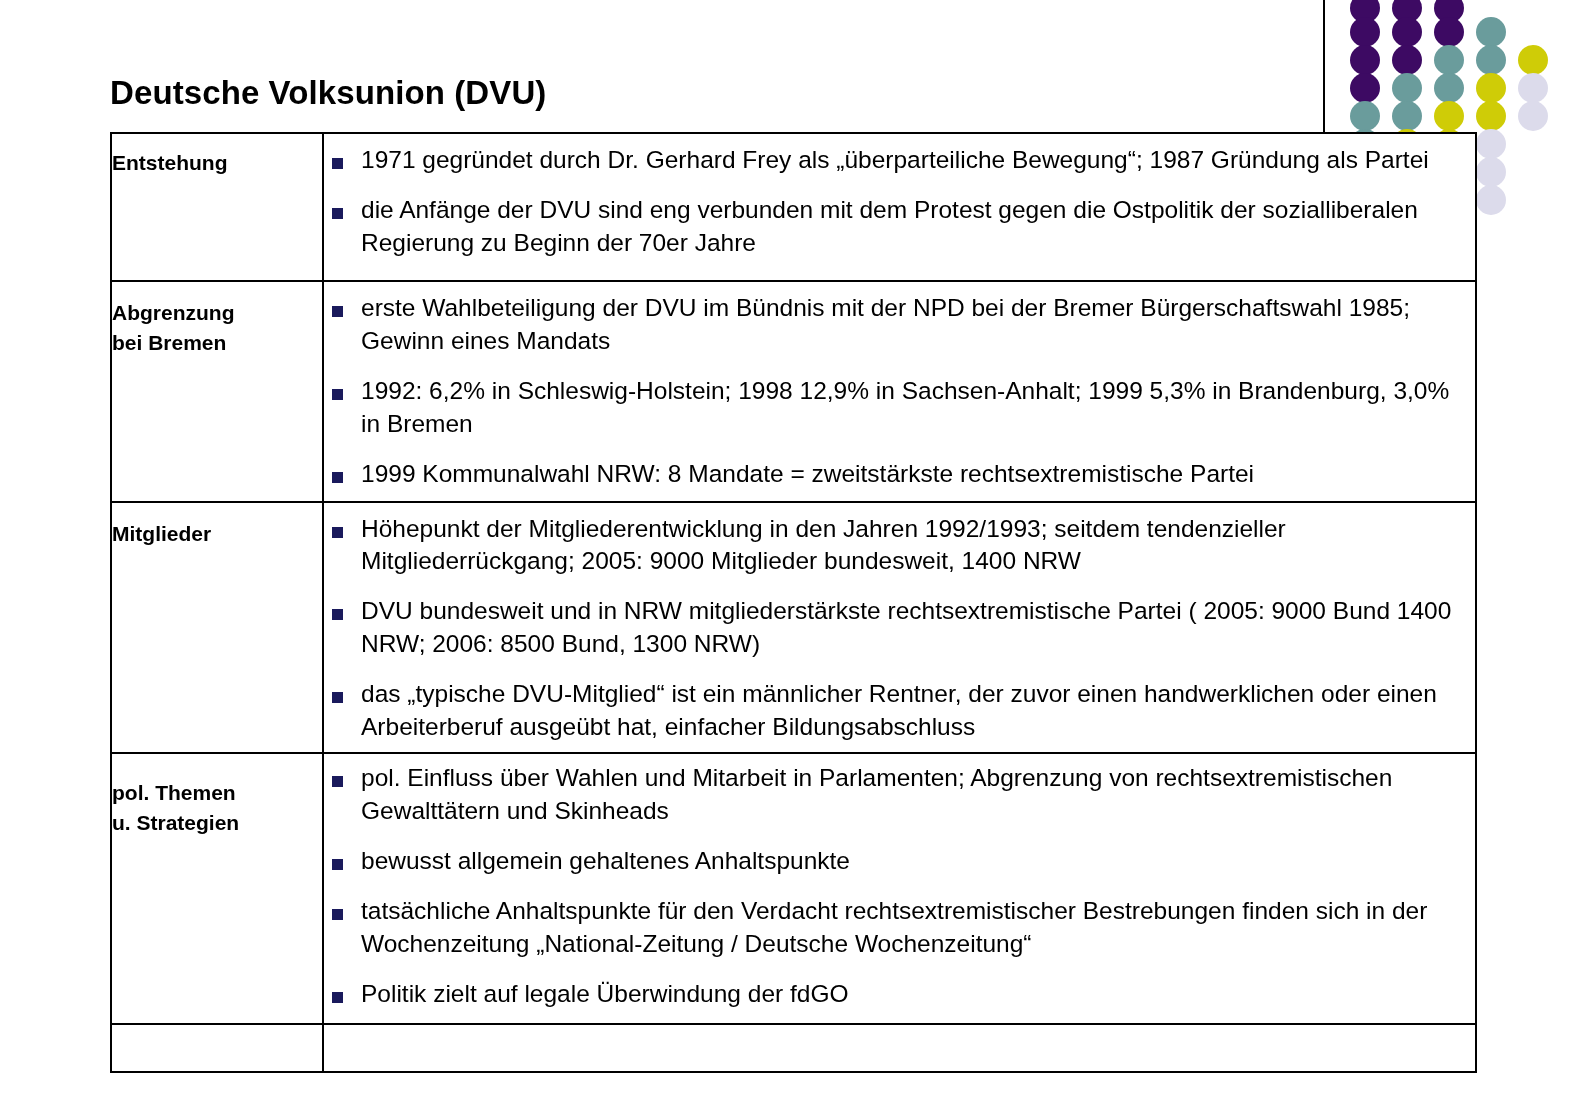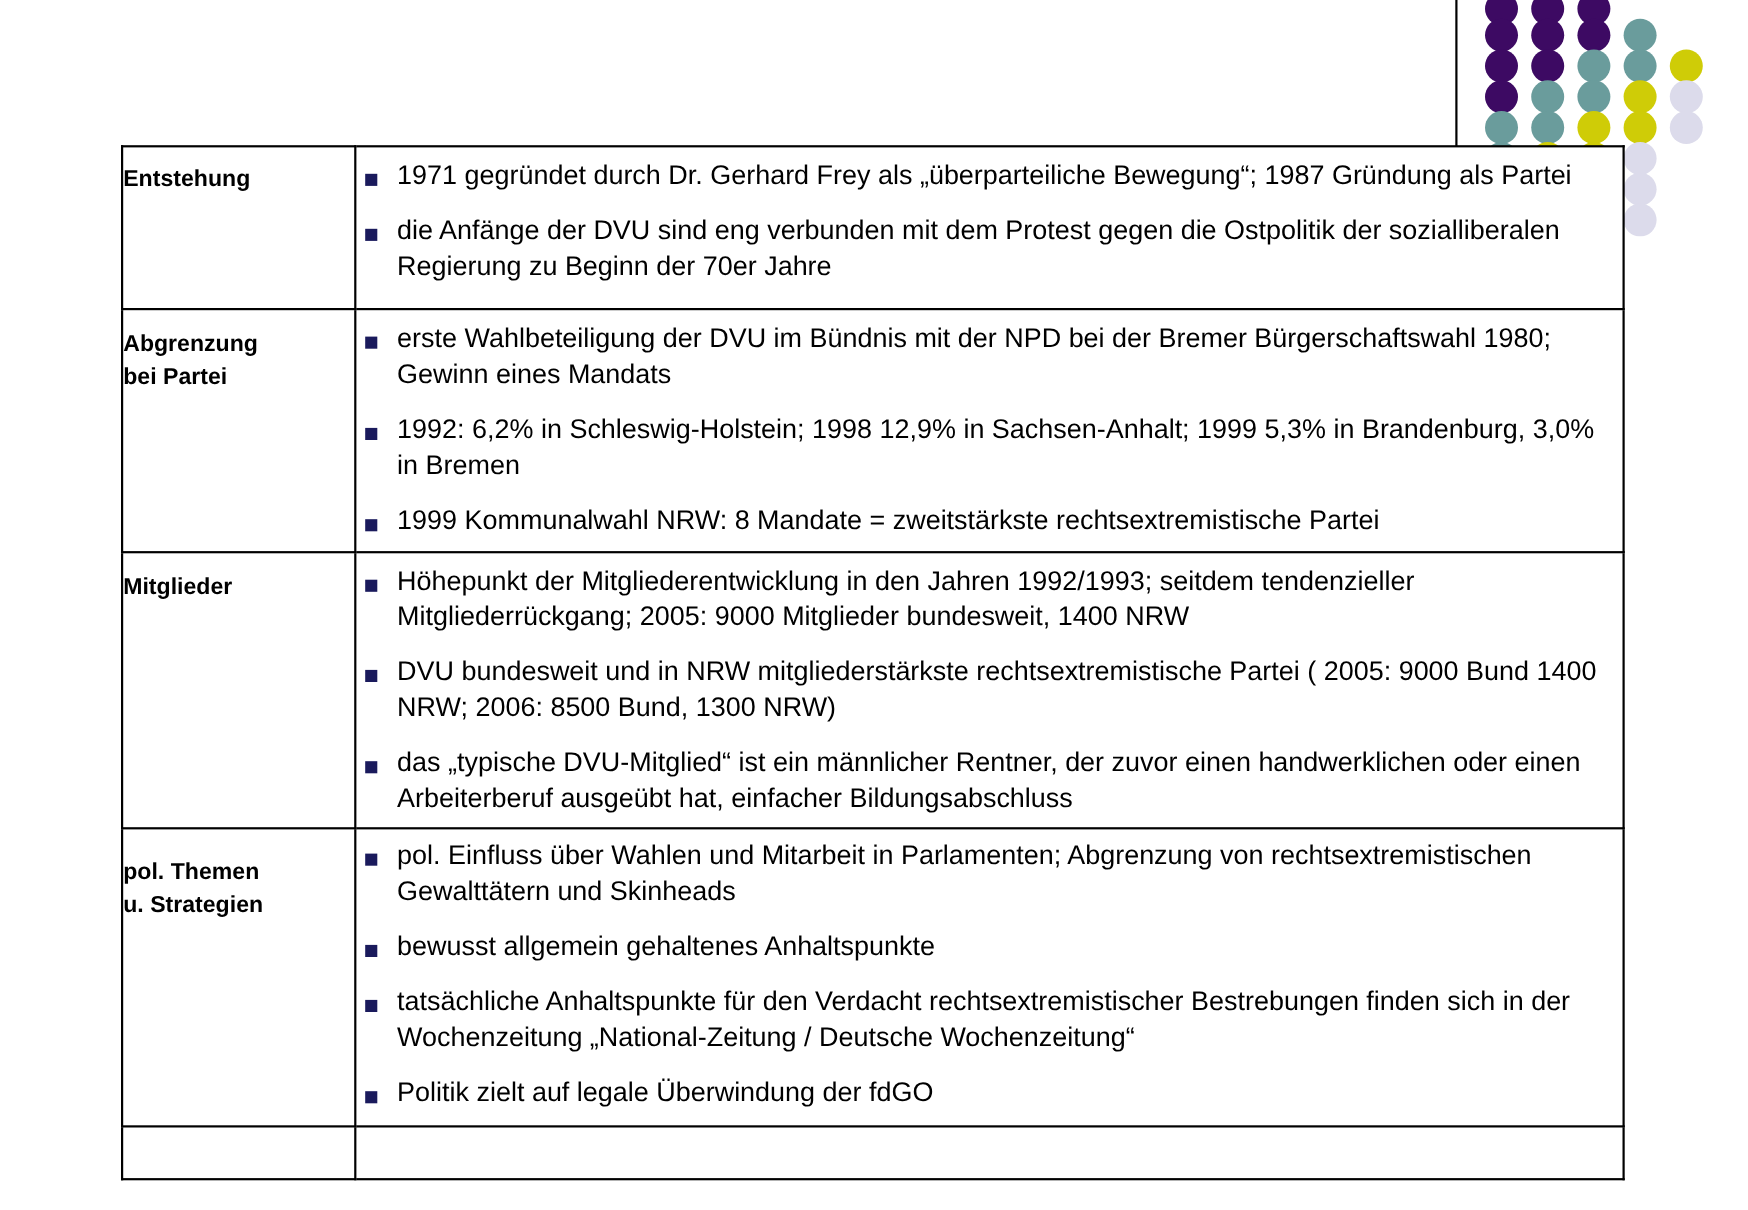--- a/index.html
+++ b/index.html
@@ -179,45 +179,46 @@
         <circle cx="141" cy="172" r="15" fill="#DCDBEB"></circle>
 
         <circle cx="57" cy="200" r="15" fill="#DCDBEB"></circle>
         <circle cx="141" cy="200" r="15" fill="#DCDBEB"></circle>
       </g>
     </svg>
   </div>
 
   <div class="logo-rule"></div>
 
+  <h1 class="page-title">Deutsche Volksunion (DVU)</h1>
 
   <div class="dvu-table-wrap">
     <table class="dvu-table">
       <tbody>
 
         <tr class="row-entstehung">
           <td class="cat-cell">
             <span class="cat-line">Entstehung</span>
           </td>
           <td class="body-cell">
             <ul class="bullets">
               <li>1971 gegründet durch Dr. Gerhard Frey als „überparteiliche Bewegung“; 1987 Gründung als Partei</li>
               <li>die Anfänge der DVU sind eng verbunden mit dem Protest gegen die Ostpolitik der sozialliberalen Regierung zu Beginn der 70er Jahre</li>
             </ul>
           </td>
         </tr>
 
         <tr class="row-bedeutung">
           <td class="cat-cell">
             <span class="cat-line">Abgrenzung</span>
-            <span class="cat-line">bei Partei</span>
-          </td>
-          <td class="body-cell">
-            <ul class="bullets">
-              <li>erste Wahlbeteiligung der DVU im Bündnis mit der NPD bei der Bremer Bürgerschaftswahl 1980; Gewinn eines Mandats</li>
+            <span class="cat-line">bei Bremen</span>
+          </td>
+          <td class="body-cell">
+            <ul class="bullets">
+              <li>erste Wahlbeteiligung der DVU im Bündnis mit der NPD bei der Bremer Bürgerschaftswahl 1985; Gewinn eines Mandats</li>
               <li>1992: 6,2% in Schleswig-Holstein; 1998 12,9% in Sachsen-Anhalt; 1999 5,3% in Brandenburg, 3,0% in Bremen</li>
               <li>1999 Kommunalwahl NRW: 8 Mandate = zweitstärkste rechtsextremistische Partei</li>
             </ul>
           </td>
         </tr>
 
         <tr class="row-mitglieder">
           <td class="cat-cell">
             <span class="cat-line">Mitglieder</span>
           </td>

